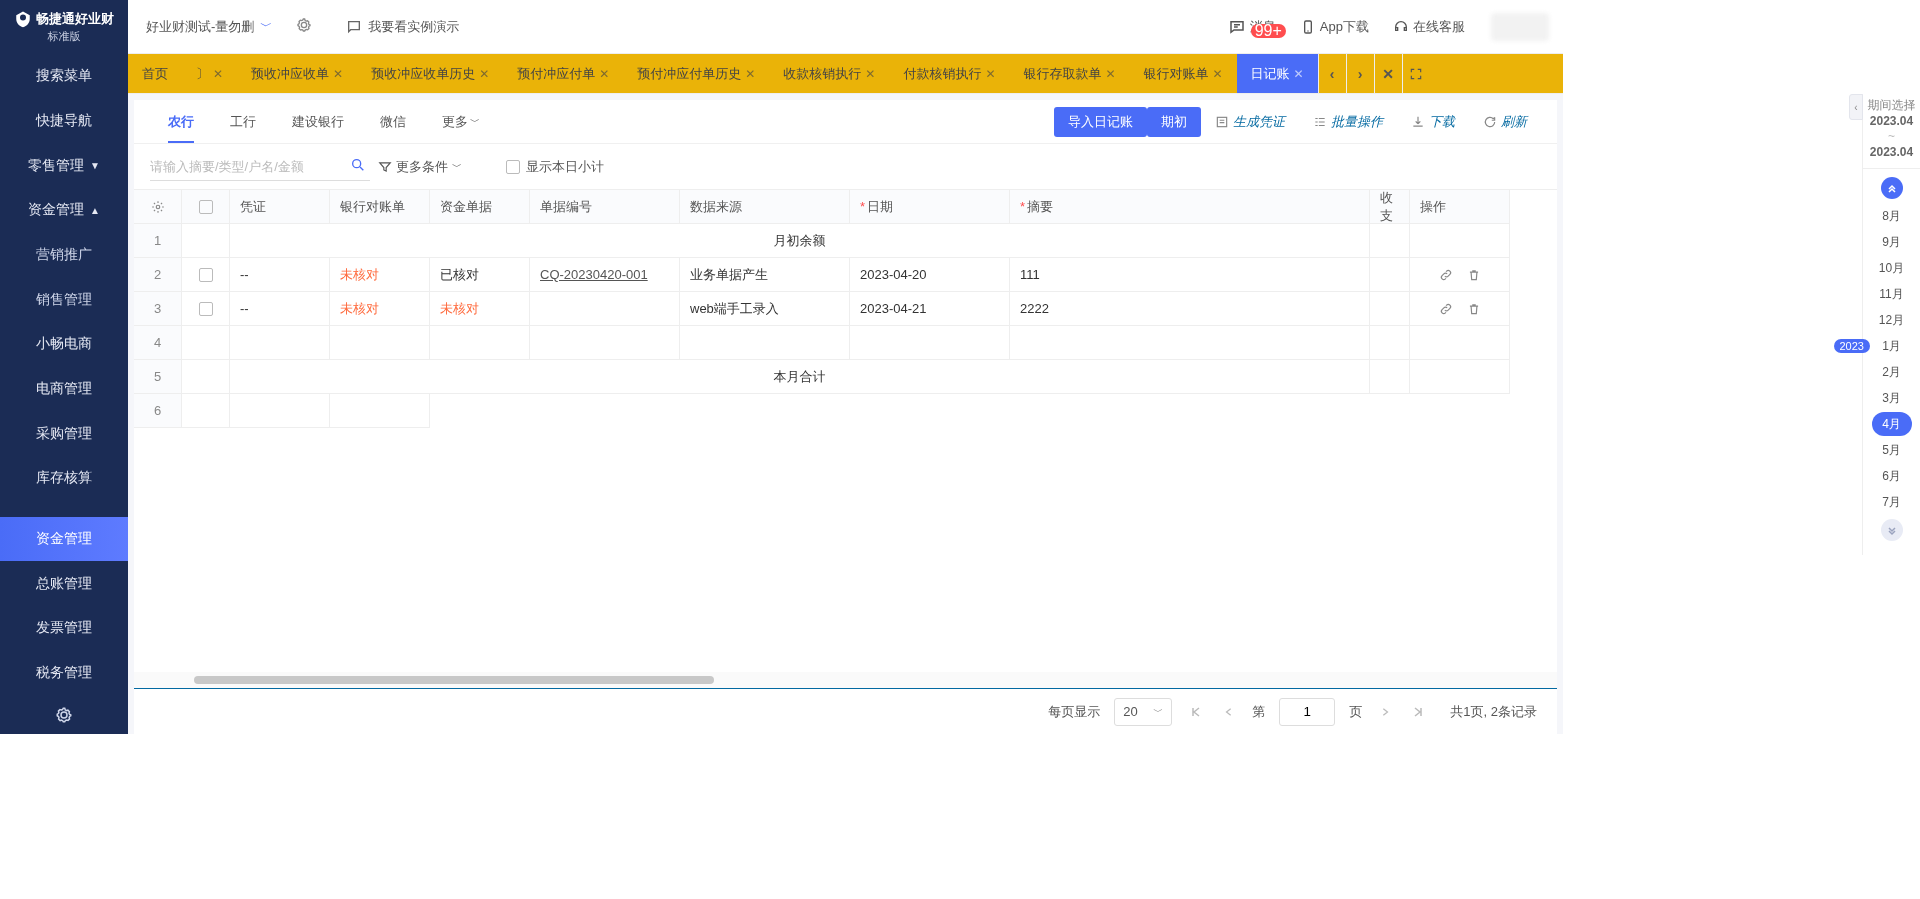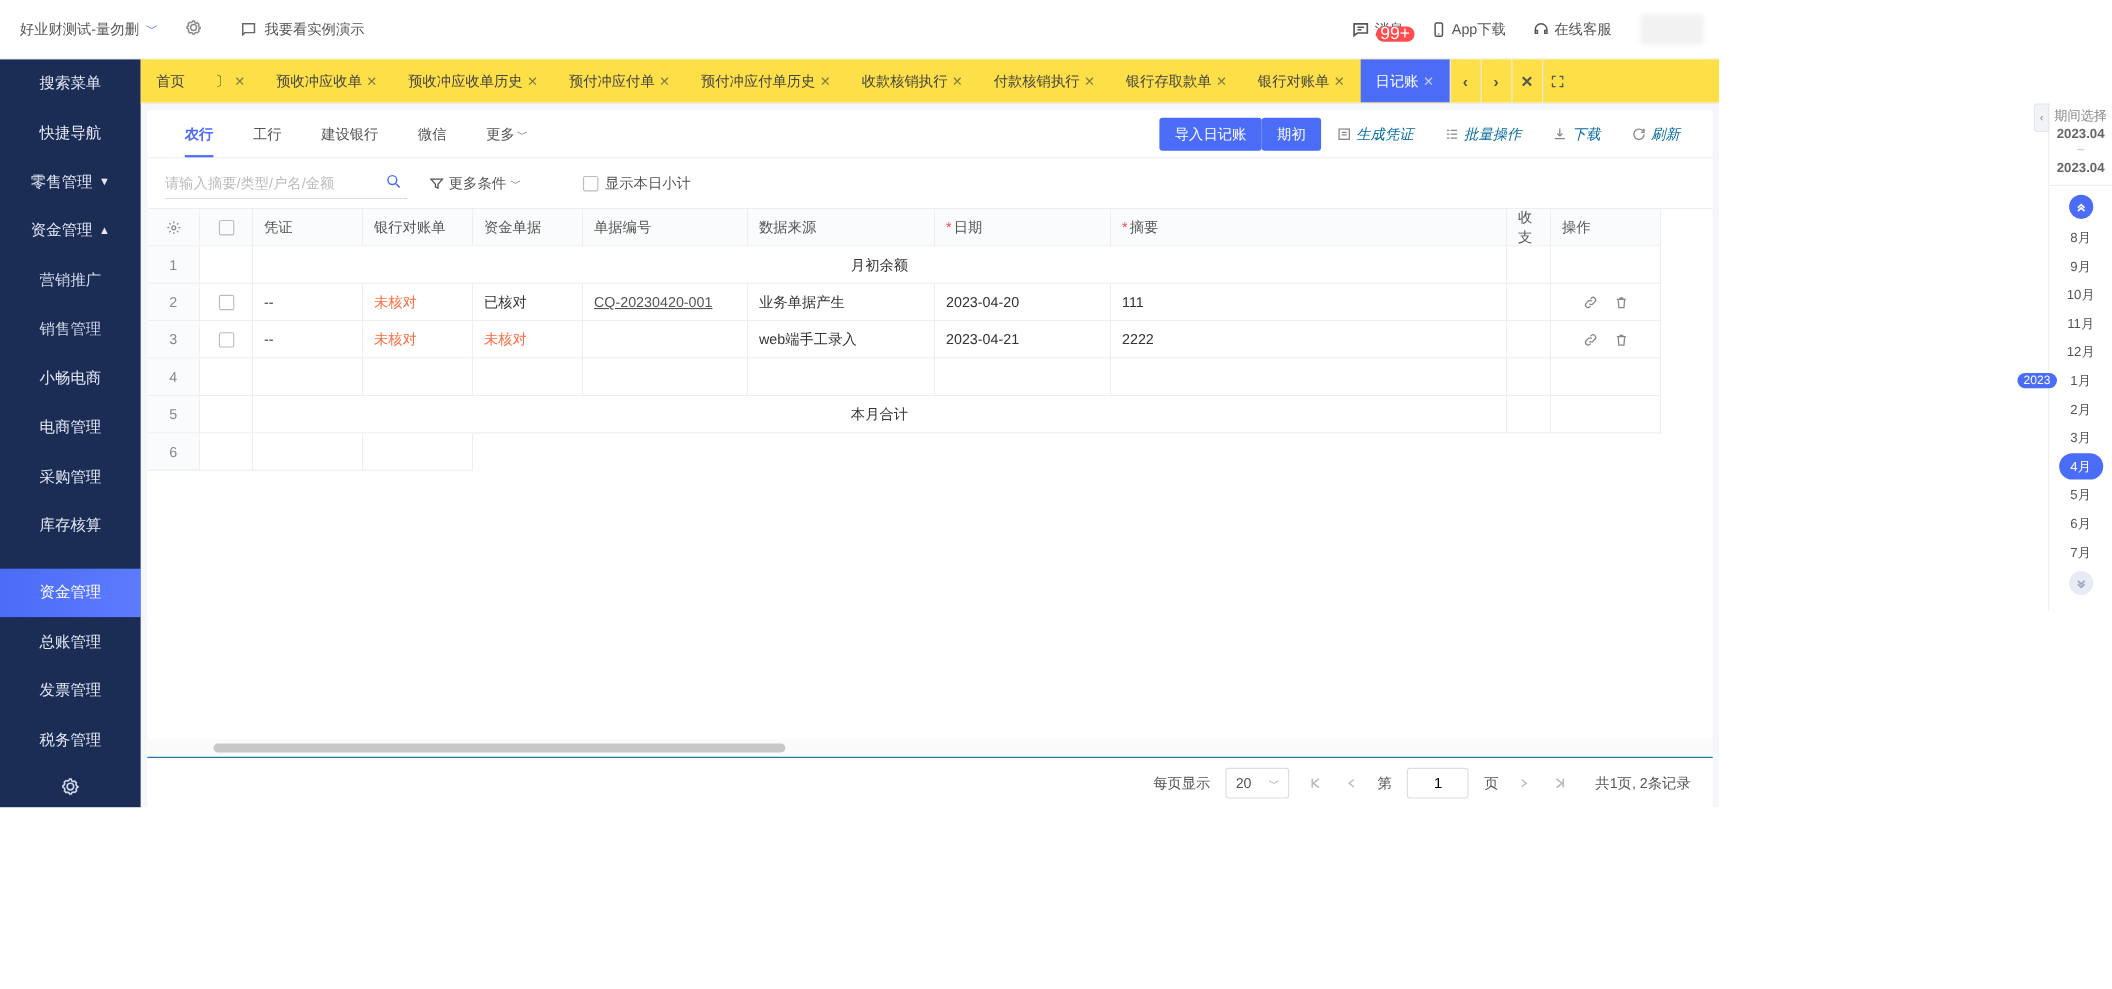--- a/index.html
+++ b/index.html
@@ -24,40 +24,40 @@
   
   .sidebar{width:128px;background:#1b2c55;color:#e6e9f4;display:flex;flex-direction:column;flex-shrink:0;}
   .side-item{height:46px;display:flex;align-items:center;justify-content:center;gap:6px;font-size:14px;cursor:pointer;}
   .side-item.sub{font-size:14px;font-weight:400;color:#cfd6ea;}
   .side-item.active{background:linear-gradient(90deg,#4a6cf7,#5e7bff);color:#fff;margin-top:16px;}
   .side-caret{font-size:10px;}
   .side-bottom{margin-top:auto;height:40px;display:flex;align-items:center;justify-content:center;color:#cfd6ea;cursor:pointer;}
   
   .main{flex:1;display:flex;flex-direction:column;background:#f5f6fa;min-width:0;}
   
-  .doc-tabs{display:flex;align-items:flex-end;background:#fde047;height:40px;border-bottom:1px solid #eee;position:relative;}
+  .doc-tabs{display:flex;align-items:flex-end;background:#eab308;height:40px;border-bottom:1px solid #eee;position:relative;}
   .doc-tab{display:flex;align-items:center;gap:4px;padding:0 14px;height:100%;white-space:nowrap;cursor:pointer;color:#444;}
   .doc-tab.active{background:#4a6cf7;color:#fff;}
   .doc-tab .close{font-size:12px;color:inherit;opacity:.65;}
   .tab-nav-btn{width:28px;height:100%;display:flex;align-items:center;justify-content:center;border-left:1px solid #eee;cursor:pointer;color:#555;}
   .expand-btn{width:28px;height:100%;display:flex;align-items:center;justify-content:center;border-left:1px solid #eee;cursor:pointer;color:#555;}
   
   .card{margin:6px 6px 0 6px;background:#fff;flex:1;display:flex;flex-direction:column;min-height:0;}
   .inner-tabs{display:flex;align-items:center;padding:0 16px;height:44px;border-bottom:1px solid #f0f0f0;}
   .in-tab{padding:0 18px;height:100%;display:flex;align-items:center;cursor:pointer;color:#555;}
   .in-tab.active{color:#4a6cf7;font-weight:600;position:relative;}
   .in-tab.active::after{content:"";position:absolute;left:18px;right:18px;bottom:0;height:2px;background:#4a6cf7;}
   .more-caret{font-size:10px;margin-left:2px;}
   .inner-spacer{flex:1;}
   .btn{height:30px;padding:0 14px;border-radius:3px;display:flex;align-items:center;gap:4px;cursor:pointer;font-size:13px;}
   .btn-primary{background:#4a6cf7;color:#fff;}
   .btn-text{color:#0369a1;font-style:italic;}
   .btn-text .ic{color:#888;}
   
-  .filter-row{display:flex;align-items:center;gap:20px;padding:8px 16px;}
+  .filter-row{display:flex;align-items:center;gap:8px;padding:8px 16px;}
   .search-box{display:flex;align-items:center;width:220px;border-bottom:1px solid #ddd;}
   .search-box input{flex:1;border:none;outline:none;height:28px;font-size:13px;color:#555;}
   .search-box input::placeholder{color:#bbb;}
   .search-ic{color:#4a6cf7;cursor:pointer;padding:4px;}
   .more-cond{display:flex;align-items:center;gap:4px;color:#555;cursor:pointer;}
   .chk-row{display:flex;align-items:center;gap:6px;color:#555;cursor:pointer;margin-left:36px;}
   .chk-box{width:14px;height:14px;border:1px solid #bbb;border-radius:2px;}
   
   .tbl-wrap{flex:1;overflow:hidden;border-top:1px solid #eee;position:relative;}
   .tbl{display:grid;grid-template-columns:48px 48px 100px 100px 100px 150px 170px 160px 360px 40px 100px;}
@@ -92,20 +92,31 @@
   .rp-year{position:absolute;left:-38px;background:#4a6cf7;color:#fff;font-size:11px;padding:1px 6px;border-radius:8px;}
   .rp-down{width:22px;height:22px;border-radius:50%;background:#e8ebf5;color:#9aa3bf;display:flex;align-items:center;justify-content:center;cursor:pointer;margin:4px 0;}
   
   .ic{display:inline-flex;}
   svg{display:block;}
 </style>
 </head>
 <body>
 
 <div class="topbar">
+  <div class="brand">
+    <div class="brand-row">
+      <span class="ic">
+        <svg class="brand-logo" viewBox="0 0 24 24">
+            <path fill="#fff" d="M12 2 3 7v5c0 5 3.8 9.7 9 11 5.2-1.3 9-6 9-11V7l-9-5zm0 4a4 4 0 0 1 4 4 4 4 0 0 1-4 4 4 4 0 0 1-4-4 4 4 0 0 1 4-4z"></path>
+          </svg>
+      </span>
+      <span class="brand-name">畅捷通好业财</span>
+    </div>
+    <span class="brand-sub">标准版</span>
+  </div>
   <div class="ws-select">
     <span>好业财测试-量勿删</span>
     <span class="ws-caret">﹀</span>
   </div>
   <span class="gear-btn">
     <span class="ic">
       <svg width="16" height="16" viewBox="0 0 24 24">
           <path fill="none" stroke="#888" stroke-width="2" d="M12 8a4 4 0 1 0 0 8 4 4 0 0 0 0-8zm9 4-1.7-1a7.3 7.3 0 0 0-.6-1.5l.5-1.9-2-2-1.9.5a7.3 7.3 0 0 0-1.5-.6L13 3h-2l-1 1.7a7.3 7.3 0 0 0-1.5.6L6.6 4.8l-2 2 .5 1.9a7.3 7.3 0 0 0-.6 1.5L3 11v2l1.7 1c.1.5.4 1 .6 1.5l-.5 1.9 2 2 1.9-.5c.5.3 1 .5 1.5.6L11 21h2l1-1.7c.5-.1 1-.4 1.5-.6l1.9.5 2-2-.5-1.9c.3-.5.5-1 .6-1.5L21 13v-2z"></path>
         </svg>
     </span>

